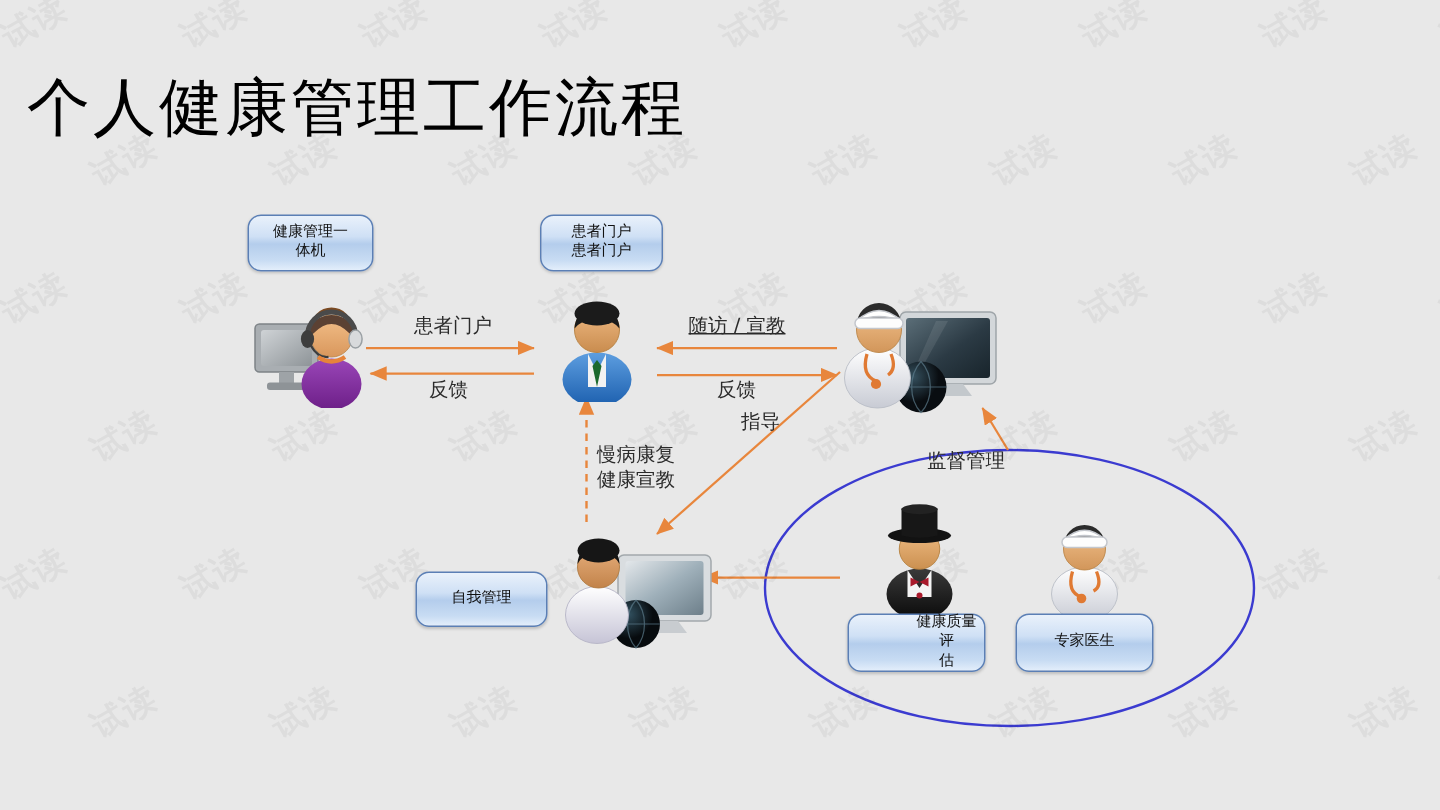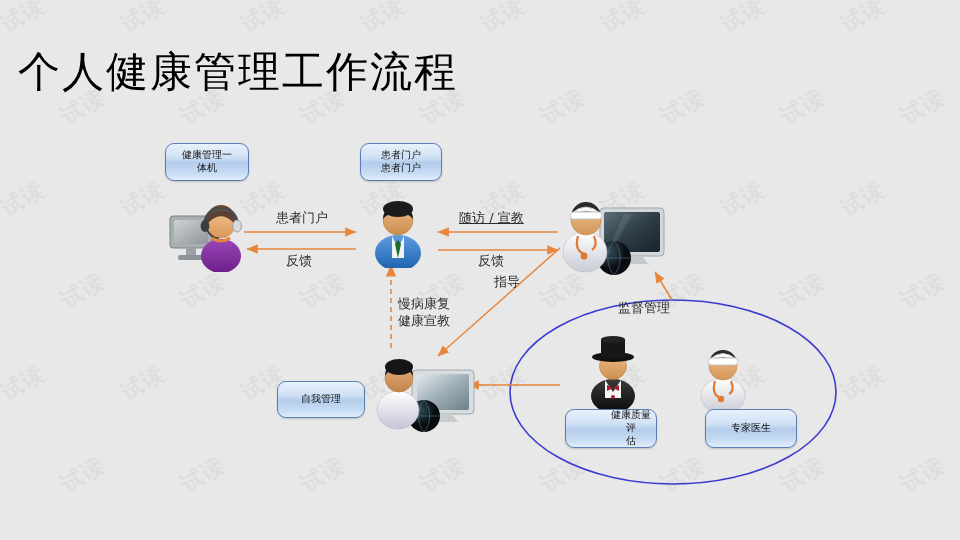--- a/index.html
+++ b/index.html
@@ -294,21 +294,21 @@
     <span>自我管理</span>
   </div>
 
   <div class="box" style="left:565px;top:409px;width:92px;height:39px;padding-left:44px;">
     <span>
       <span>健康质量评</span><br>
       <span>估</span>
     </span>
   </div>
 
-  <div class="box" style="left:677px;top:409px;width:92px;height:39px;margin-left:28px;">
+  <div class="box" style="left:677px;top:409px;width:92px;height:39px;">
     <span>专家医生</span>
   </div>
 
   <div class="elabel" style="left:276px;top:210px;">患者门户</div>
 
   <div class="elabel" style="left:286px;top:253px;">反馈</div>
 
   <div class="elabel" style="left:459px;top:210px;text-decoration:underline;">随访 / 宣教</div>
 
   <div class="elabel" style="left:478px;top:253px;">反馈</div>

